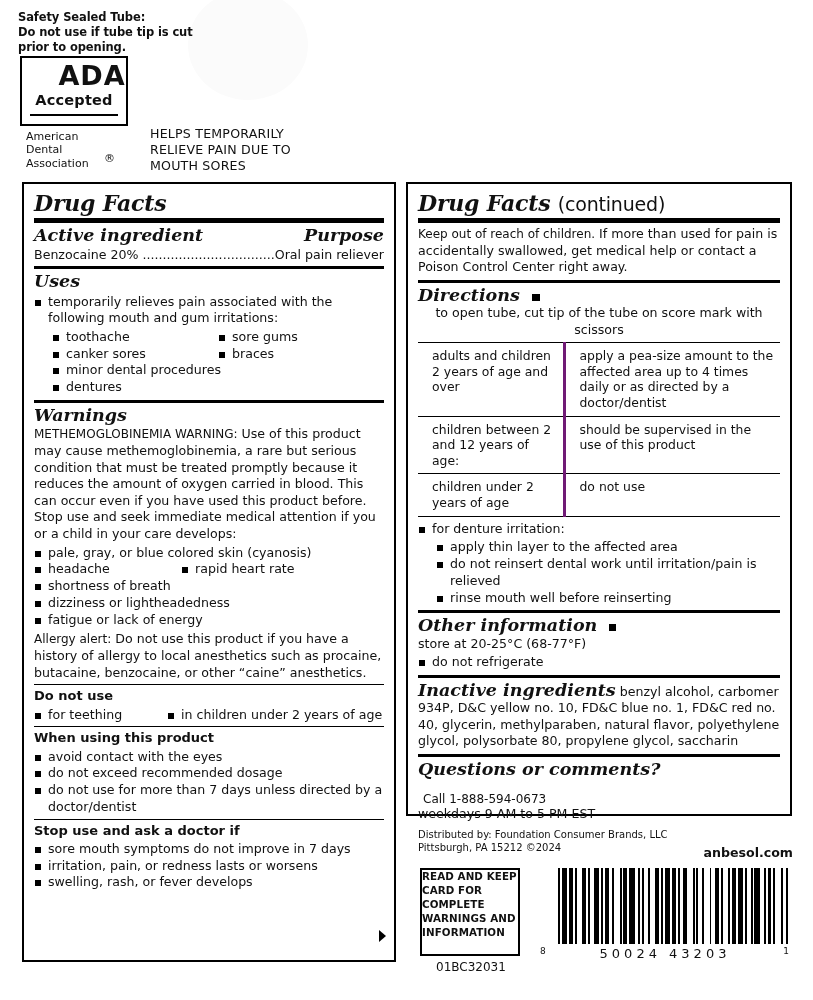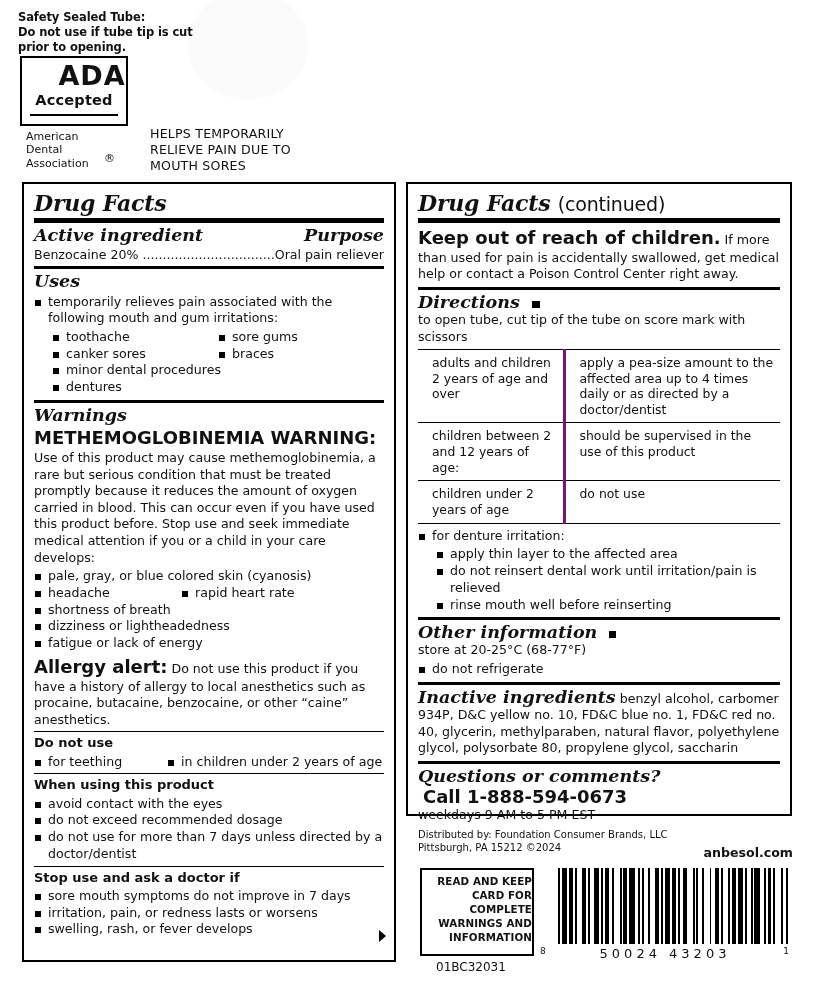--- a/index.html
+++ b/index.html
@@ -160,22 +160,23 @@
     width: 6px; height: 6px;
     background: #000;
   }
   ul.sq.indent { margin-left: 18px; }
   .two-col-list {
     display: flex;
     flex-wrap: wrap;
   }
   .two-col-list li { width: 50%; }
   .inline-head {
-    font-weight: bold;
-    font-size: 18px;
+    font-weight: normal;
+    font-size: 12px;
+    margin-top: 13px;
   }
   .para { font-size: 12.6px; line-height: 1.32; margin-top: 1px; }
   
   .dir-table {
     width: 100%;
     border-collapse: collapse;
     margin-top: 4px;
     font-size: 12.4px;
   }
   .dir-table td {
@@ -200,27 +201,26 @@
   }
   .anbesol {
     position: absolute;
     right: 20px; top: 845px;
     font-weight: bold;
     font-size: 12.6px;
   }
   .readkeep {
     position: absolute;
     left: 420px; top: 868px;
-    width: 114px; height: 88px;
+    width: 100px; height: 88px;
     border: 2px solid #000;
-    text-align: right;
+    text-align: left;
     font-weight: bold;
     font-size: 10.3px;
     line-height: 1.35;
-    padding-top: 5px;
     letter-spacing: 0.1px;
   }
   .barcode-wrap {
     position: absolute;
     left: 540px; top: 868px;
     width: 250px; height: 100px;
   }
   .bars { height: 76px; display: flex; align-items: flex-start; margin-left: 18px; }
   .bars span { display: inline-block; height: 76px; background: #000; }
   .bc-digits {
@@ -360,21 +360,21 @@
     </h1>
     <div class="rule-thick"></div>
 
     <div class="para">
       <span class="inline-head">Keep out of reach of children.</span><span> If more than used for pain is accidentally swallowed, get medical help or contact a Poison Control Center right away.</span>
     </div>
 
     <div class="rule-med"></div>
 
     <div>
-      <div style="display:flex; align-items:baseline; flex-wrap:wrap;">
+      <div style="display:flex; align-items:baseline; flex-wrap:wrap;text-align:center;">
         <span class="sec-italic">Directions</span>
         <span style="display:inline-block; width:8px; height:7px; background:#000; margin:0 6px 0 12px;"></span>
         <span class="body">to open tube, cut tip of the tube on score mark with scissors</span>
       </div>
       <table class="dir-table">
         <tbody>
             <tr>
           <td>adults and children 2 years of age and over</td>
           <td>apply a pea-size amount to the affected area up to 4 times daily or as directed by a doctor/dentist</td>
         </tr>

